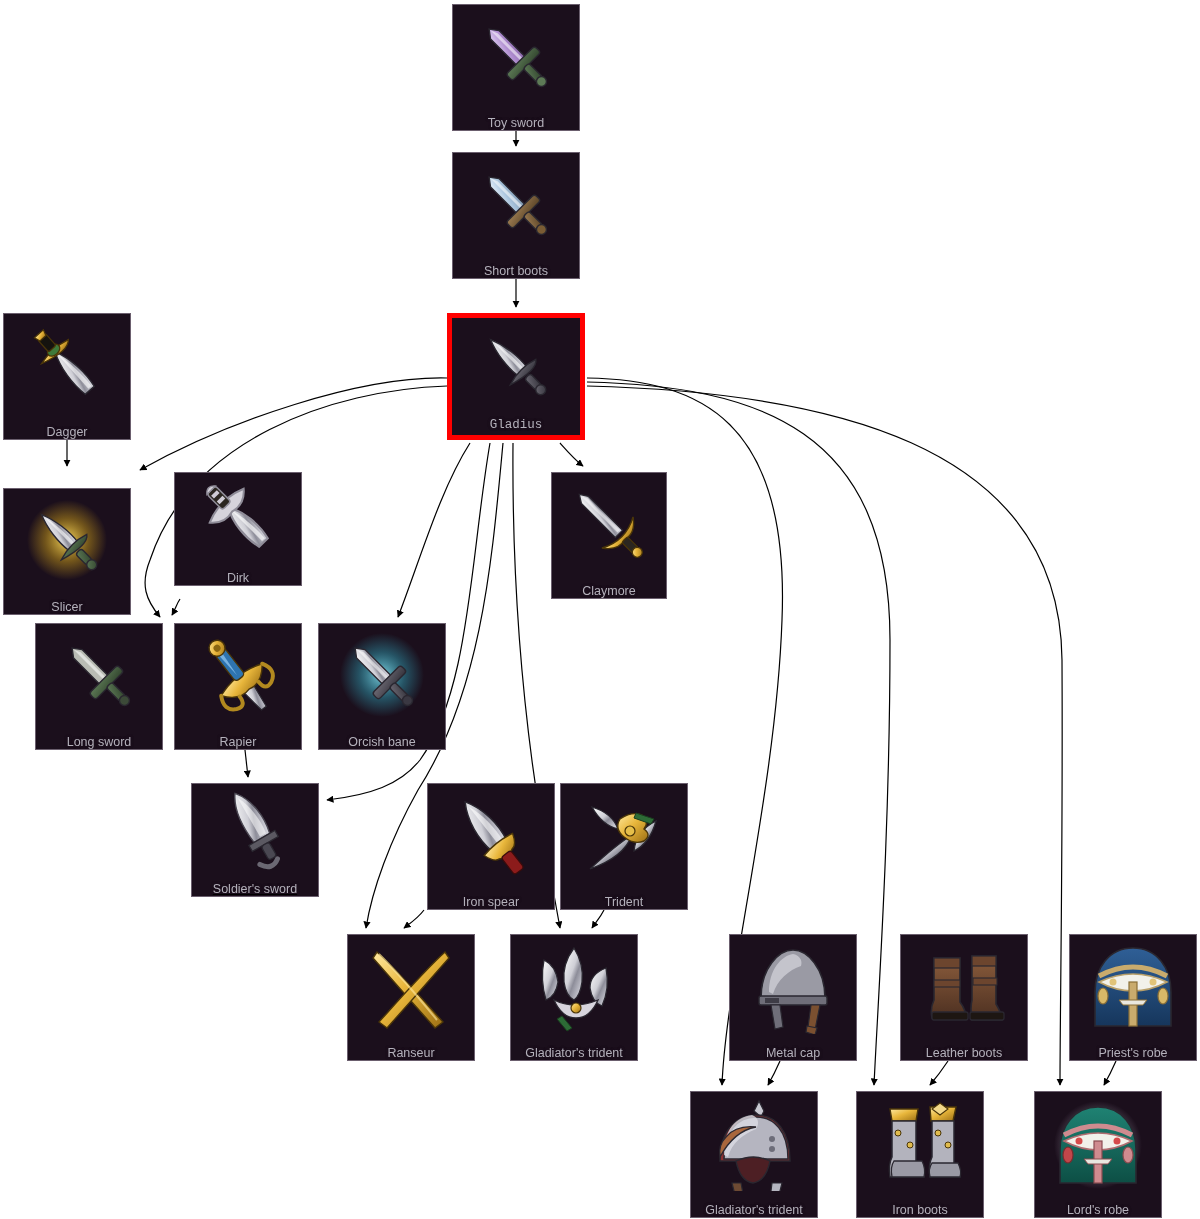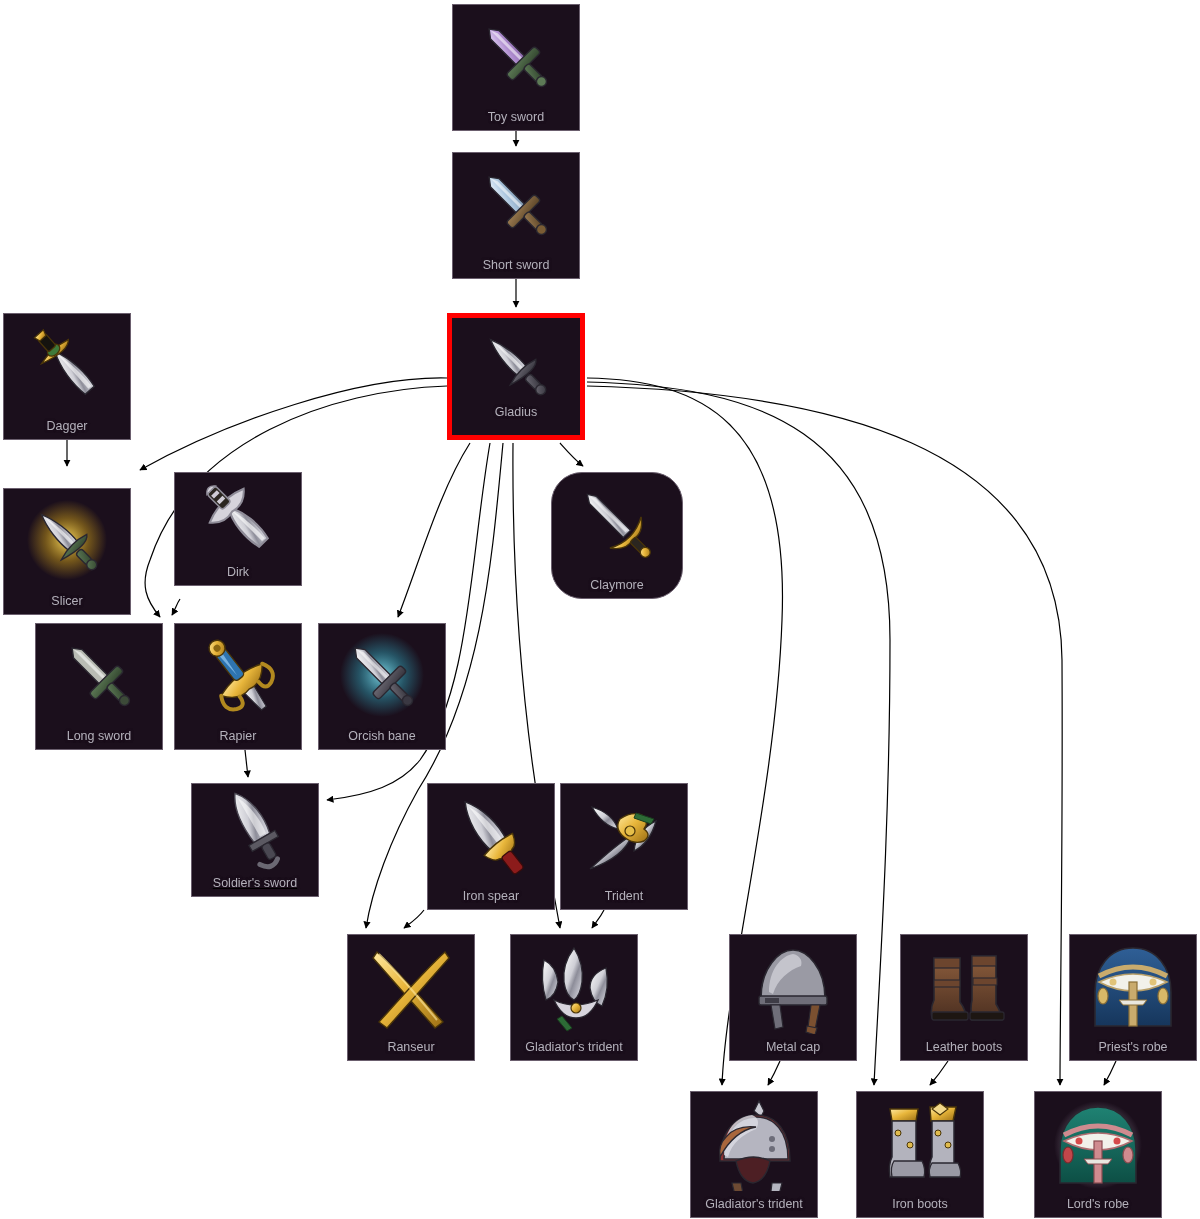--- a/index.html
+++ b/index.html
@@ -29,26 +29,25 @@
     left:0;right:0;top:0;bottom:20px;
     display:flex;align-items:center;justify-content:center;
   }
   .node .icon svg{display:block;}
   .node .label{
     position:relative;
     z-index:2;
     color:#b4b1bb;
     font-size:12.5px;
     line-height:14px;
-    padding-bottom:6px;
     text-align:center;
     white-space:nowrap;
     text-shadow:0 0 3px #1b0f1c, 0 0 3px #1b0f1c;
   }
-  .node.selected .label{padding-bottom:16px;}
+  .node.selected .label{padding-bottom:3px;font-family:Liberation Mono, monospace;}
 </style>
 </head>
 <body>
 
 <div id="graph">
 
   <svg id="edge-layer" viewBox="0 0 1200 1219" xmlns="http://www.w3.org/2000/svg">
     <defs>
       <marker id="arrow" viewBox="0 0 10 10" refX="9" refY="5" markerWidth="6" markerHeight="6" orient="auto-start-reverse">
         <path d="M0,0 L10,5 L0,10 z" fill="#000"></path>
@@ -159,21 +158,21 @@
           <svg width="92" height="92" viewBox="0 0 88 92" xmlns="http://www.w3.org/2000/svg">
             <g transform="rotate(-45 44 44)">
               <path d="M44,6 L50,14 L50,52 L38,52 L38,14 Z" fill="url(#blade-blue)" stroke="#2a2730" stroke-width="1.4"></path>
               <path d="M44,8 L47,15 L47,50 L44,50 Z" fill="#ffffff" opacity="0.55"></path>
               <rect x="24" y="50" width="40" height="9" rx="3" fill="url(#wood)" stroke="#2a2730" stroke-width="1.4"></rect>
               <rect x="40" y="58" width="8" height="20" rx="3" fill="url(#wood)" stroke="#2a2730" stroke-width="1.4"></rect>
               <circle cx="44" cy="80" r="5" fill="#7a5c34" stroke="#2a2730" stroke-width="1.4"></circle>
             </g>
           </svg>
         </div>
-        <div class="label">Short sword</div>
+        <div class="label">Short boots</div>
       </div>
       <div class="node selected" style="left: 447px; top: 313px; width: 138px; height: 127px;">
         <div class="icon">
           <svg width="92" height="92" viewBox="0 0 88 92" xmlns="http://www.w3.org/2000/svg">
             <g transform="rotate(-45 44 44)">
               <path d="M44,8 C50,22 52,40 50,54 L38,54 C36,40 38,22 44,8 Z" fill="url(#blade-steel)" stroke="#2a2730" stroke-width="1.4"></path>
               <path d="M44,12 C47,24 48,40 47,52 L44,52 Z" fill="#fff" opacity="0.6"></path>
               <path d="M26,54 q18,-6 36,0 q-6,9 -36,0 Z" fill="url(#darkhilt)" stroke="#2a2730" stroke-width="1.4"></path>
               <rect x="40" y="60" width="8" height="16" rx="3" fill="url(#darkhilt)" stroke="#2a2730" stroke-width="1.4"></rect>
               <circle cx="44" cy="79" r="5" fill="url(#darkhilt)" stroke="#2a2730" stroke-width="1.4"></circle>
@@ -221,21 +220,21 @@
               <path d="M20,28 q24,-10 48,0 q-10,12 -24,8 q-14,4 -24,-8 Z" fill="#d6d3db" stroke="#8f8c98" stroke-width="2"></path>
               <rect x="38" y="6" width="12" height="22" rx="3" fill="#2b2620" stroke="#8f8c98" stroke-width="1.6"></rect>
               <rect x="40" y="10" width="8" height="4" fill="#cfcbd5"></rect>
               <rect x="40" y="18" width="8" height="4" fill="#cfcbd5"></rect>
               <path d="M38,6 q6,-7 12,0 Z" fill="#d6d3db" stroke="#8f8c98" stroke-width="1.4"></path>
             </g>
           </svg>
         </div>
         <div class="label">Dirk</div>
       </div>
-      <div class="node" style="left: 551px; top: 472px; width: 132px; height: 127px; border-radius: 31px;">
+      <div class="node" style="left: 551px; top: 472px; width: 116px; height: 127px;">
         <div class="icon">
           <svg width="92" height="92" viewBox="0 0 88 92" xmlns="http://www.w3.org/2000/svg">
             <g transform="rotate(-45 44 44)">
               <path d="M44,2 L49,10 L49,58 L39,58 L39,10 Z" fill="url(#blade-steel)" stroke="#2a2730" stroke-width="1.3"></path>
               <path d="M44,5 L47,11 L47,56 L44,56 Z" fill="#fff" opacity="0.55"></path>
               <path d="M22,56 q22,12 44,0 q-10,14 -22,10 q-12,4 -22,-10 Z" fill="url(#gold)" stroke="#4a3508" stroke-width="1.4"></path>
               <rect x="40" y="66" width="8" height="16" rx="2" fill="#2b2620" stroke="#4a3508" stroke-width="1.2"></rect>
               <circle cx="44" cy="84" r="5" fill="url(#gold)" stroke="#4a3508" stroke-width="1.3"></circle>
             </g>
           </svg>

